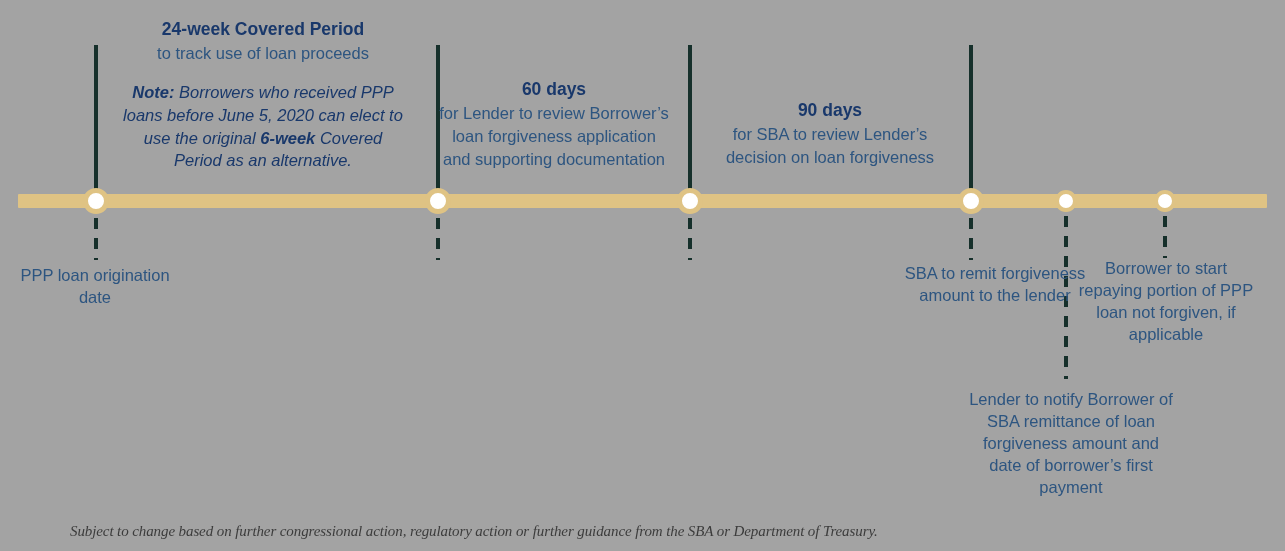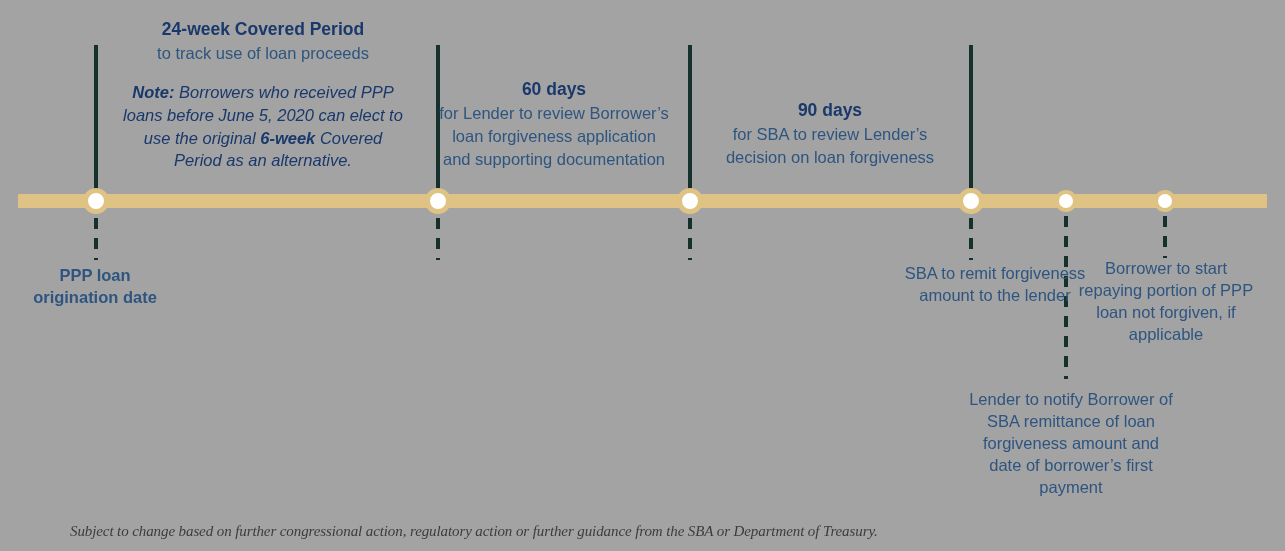--- a/index.html
+++ b/index.html
@@ -144,21 +144,21 @@
   <div class="blk" style="left:438px; top:61px; width:232px;margin-top:16px;">
     <span class="hd">60 days</span>
     <span>for Lender to review Borrower’s loan forgiveness application and supporting documentation</span>
   </div>
 
   <div class="blk" style="left:714px; top:98px; width:232px;">
     <span class="hd">90 days</span>
     <span>for SBA to review Lender’s decision on loan forgiveness</span>
   </div>
 
-  <div class="lbl" style="left:16px; top:265px; width:158px;font-weight:bold;">PPP loan origination date</div>
+  <div class="lbl" style="left:16px; top:265px; width:158px;">PPP loan origination date</div>
 
 
 
   <div class="lbl" style="left:900px; top:263px; width:190px;">SBA to remit forgiveness amount to the lender</div>
 
   <div class="lbl" style="left:1076px; top:258px; width:180px;">Borrower to start repaying portion of PPP loan not forgiven, if applicable</div>
 
   <div class="lbl" style="left:966px; top:389px; width:210px;">Lender to notify Borrower of SBA remittance of loan forgiveness amount and date of borrower’s first payment</div>
 
   <div class="footnote">Subject to change based on further congressional action, regulatory action or further guidance from the SBA or Department of Treasury.</div>

